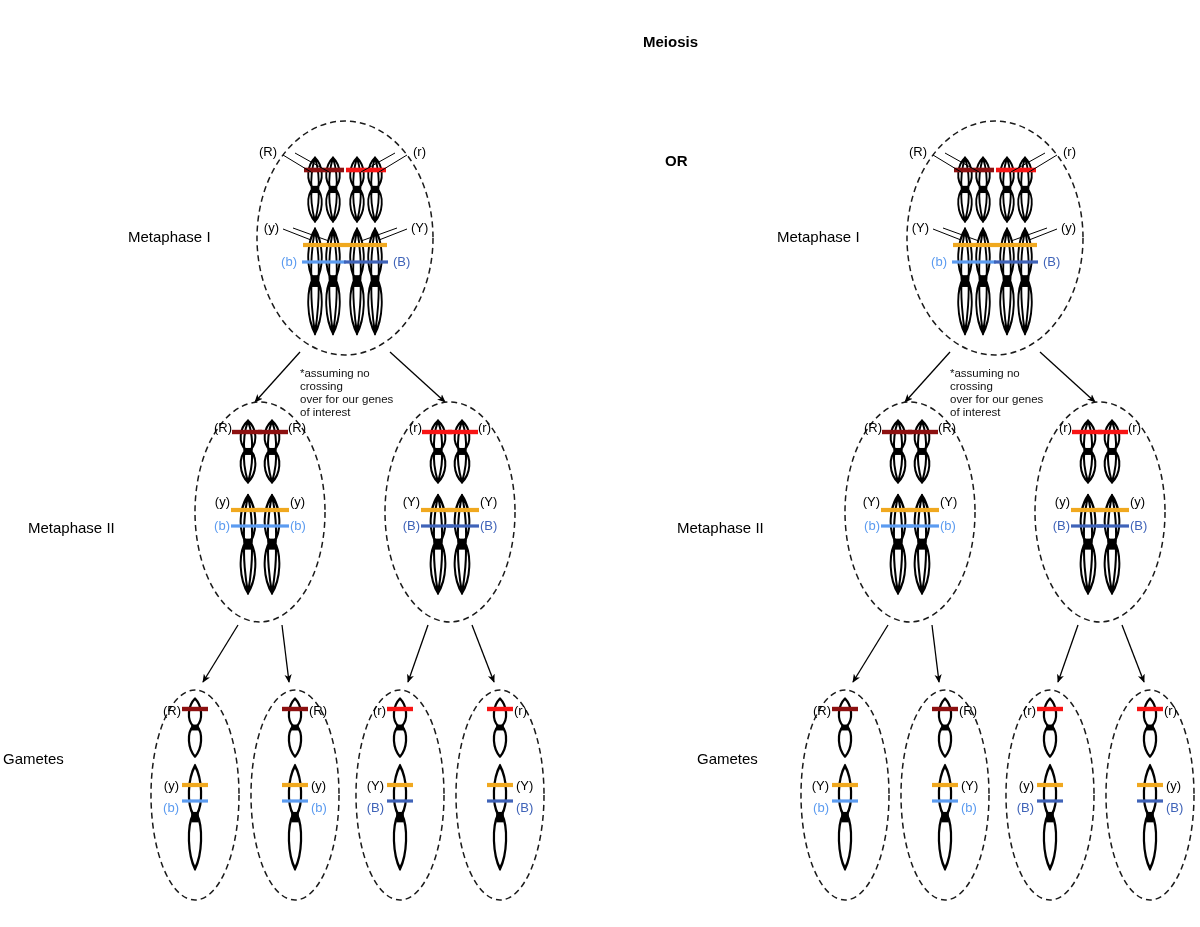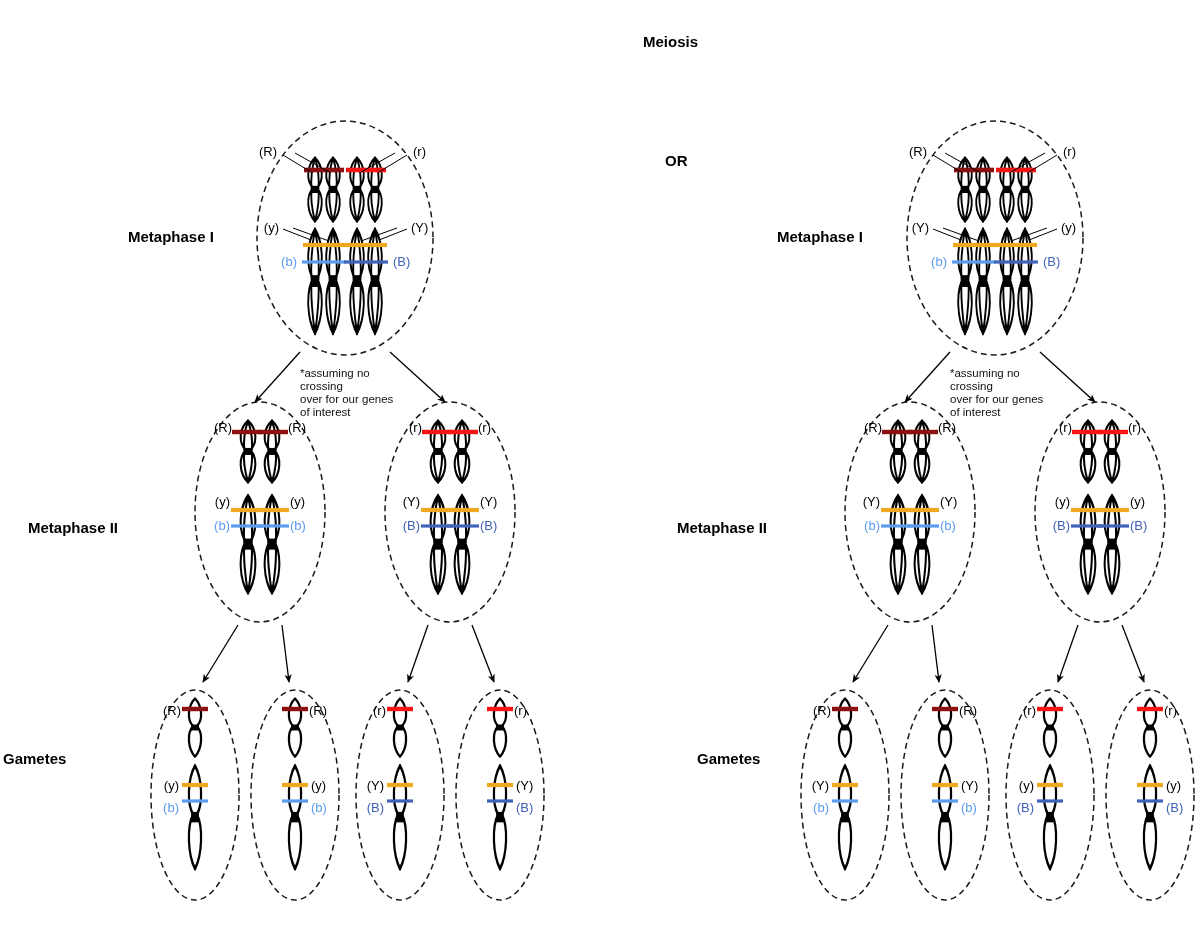--- a/index.html
+++ b/index.html
@@ -1,21 +1,21 @@
 <!DOCTYPE html>
 <html><head>
 <meta charset="utf-8">
 <style>
   html,body{margin:0;padding:0;background:#fff;}
   body{width:1200px;height:927px;position:relative;overflow:hidden;
        font-family:"Liberation Sans","DejaVu Sans",sans-serif;color:#000;}
   #stage{position:absolute;left:0;top:0;width:1032px;height:927px;}
   svg.layer{position:absolute;left:0;top:0;width:1200px;height:927px;}
   .ttl{position:absolute;font-weight:bold;font-size:15px;color:#000;white-space:nowrap;}
-  .rowlabel{position:absolute;font-weight:bold;font-size:15px;white-space:nowrap;}
+  .rowlabel{position:absolute;font-weight:normal;font-size:15px;white-space:nowrap;}
   .note{position:absolute;font-size:11.5px;line-height:13px;color:#111;white-space:pre-line;}
   .alabel{position:absolute;font-size:13px;white-space:nowrap;color:#000;}
   .alabel.blue-l{color:#5b9bf0;}
   .alabel.blue-d{color:#3f63b8;}
 </style>
 </head>
 <body>
 
 <div id="stage">
 

